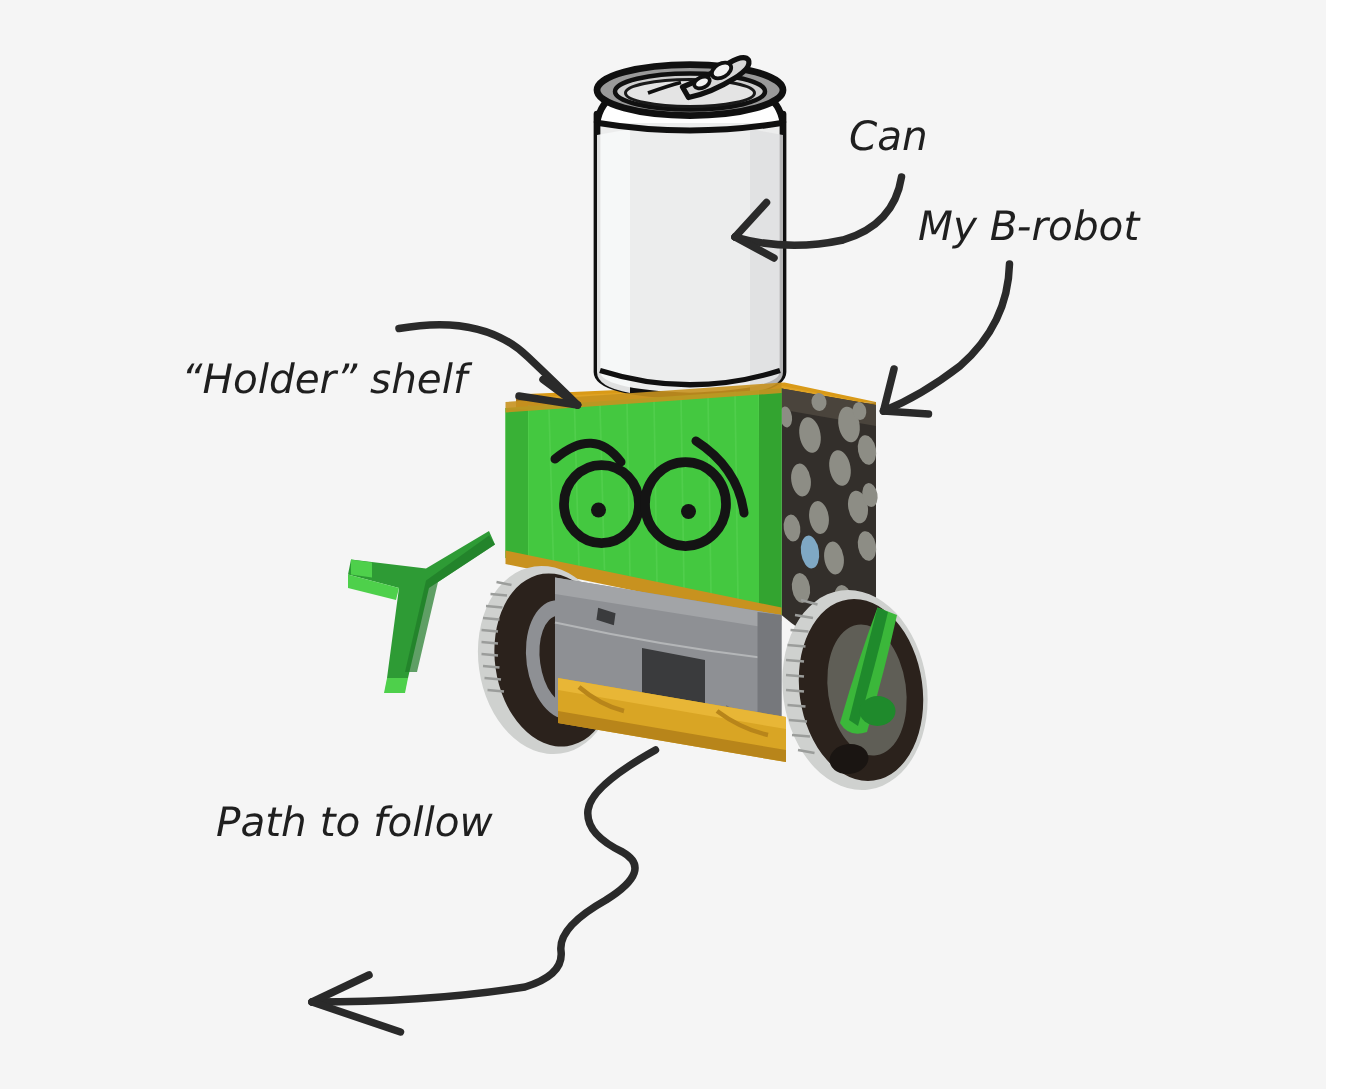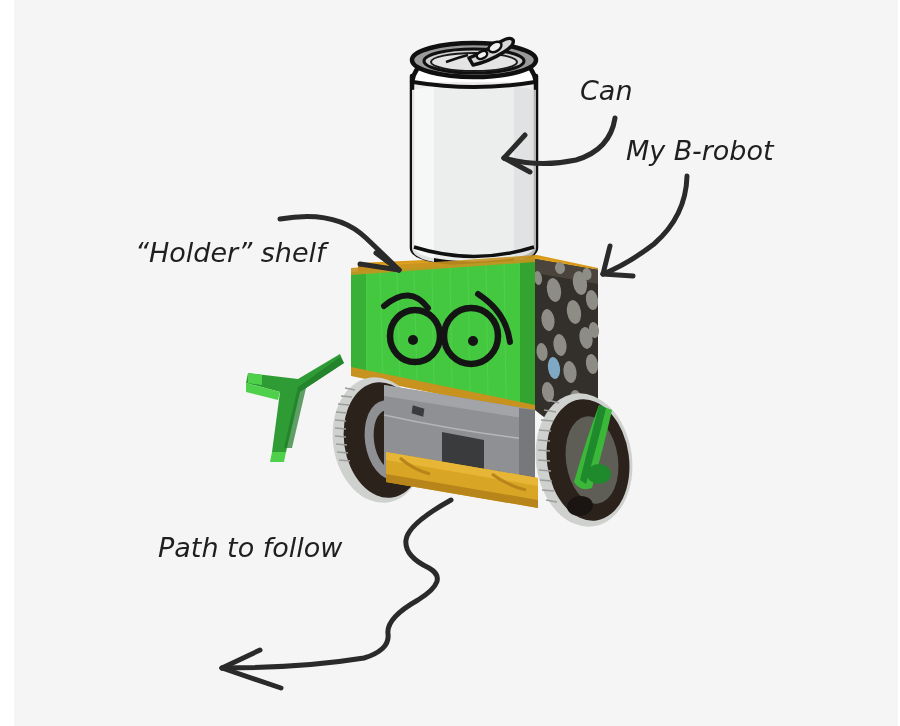--- a/index.html
+++ b/index.html
@@ -7,21 +7,20 @@
     padding: 0;
     background: #ffffff;
   }
   #stage {
     position: relative;
     width: 884px;
     height: 726px;
     background: #f5f5f5;
     overflow: hidden;
     font-family: "DejaVu Sans", sans-serif;
-    margin-left: 14px;
   }
   #scene {
     position: absolute;
     inset: 0;
     width: 900px;
     height: 726px;
   }
   .annot-text {
     font-family: "DejaVu Sans", sans-serif;
     font-style: italic;

